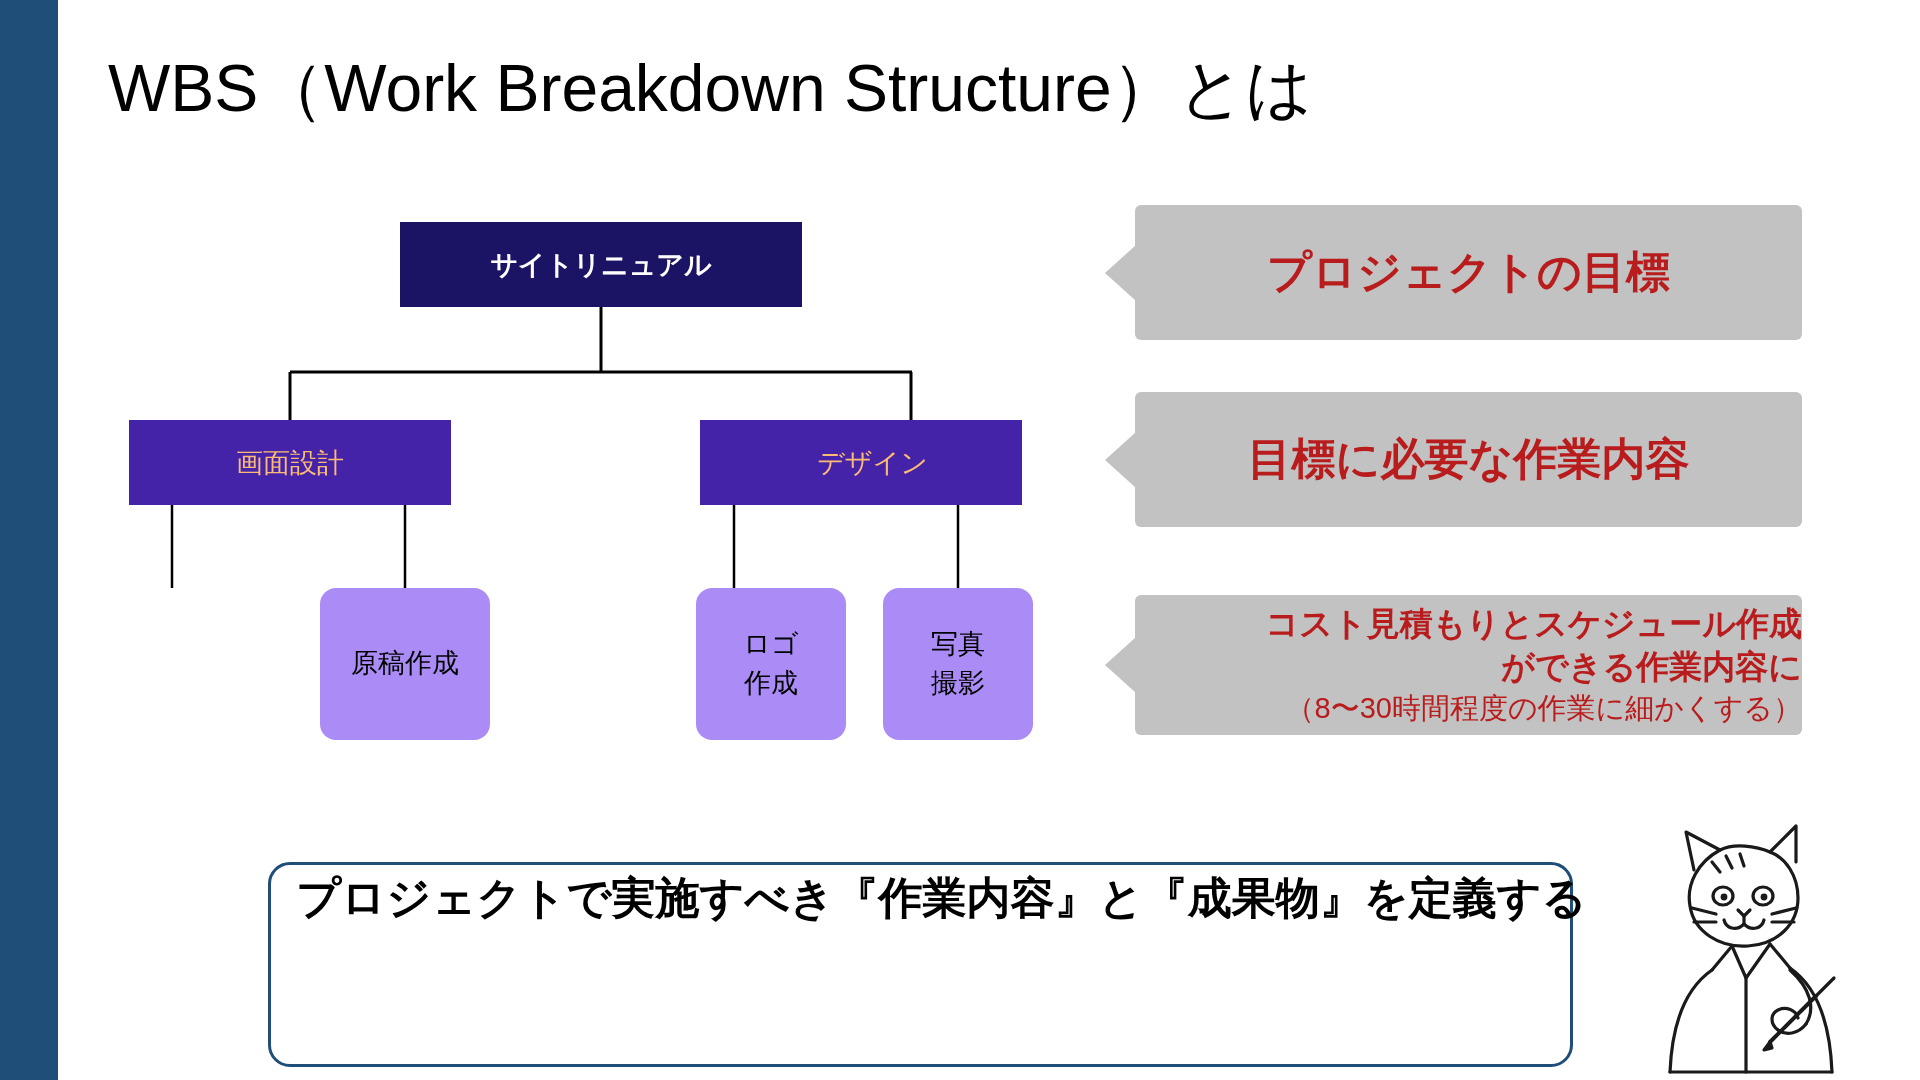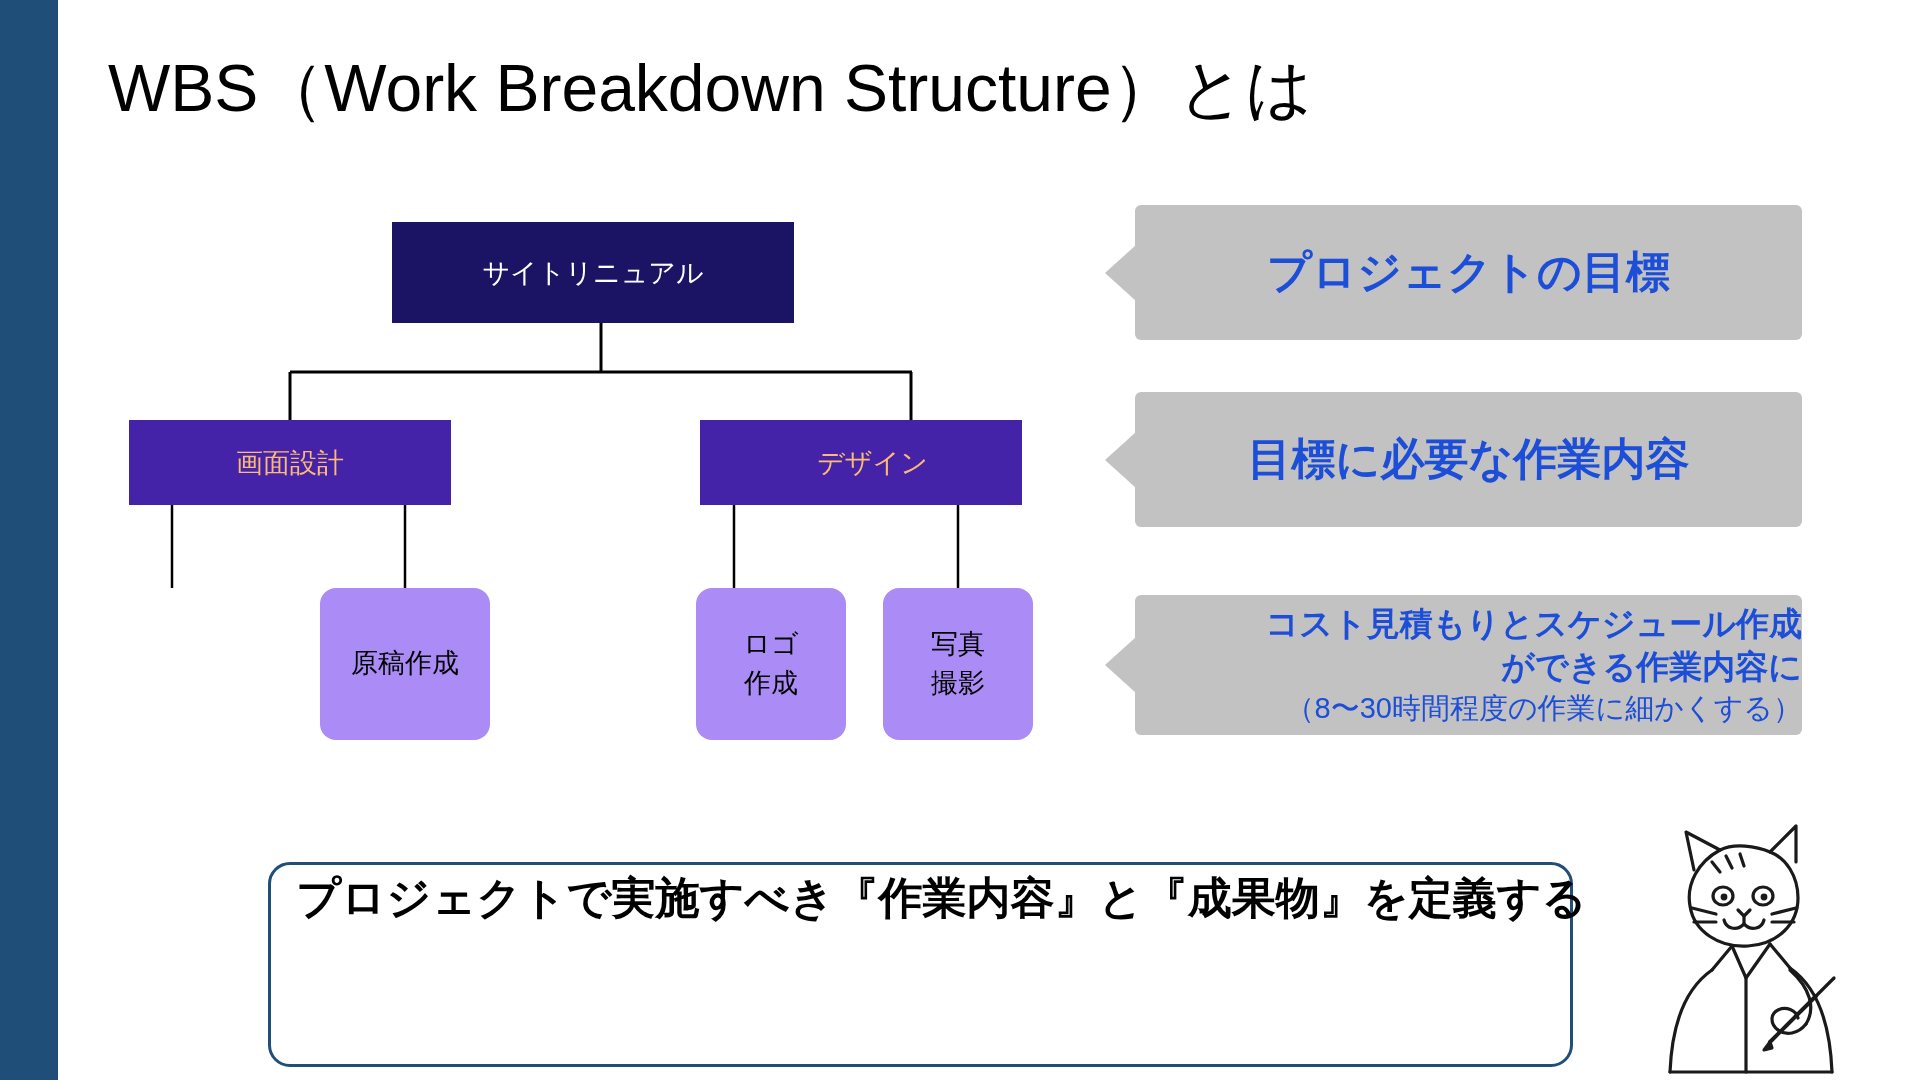--- a/index.html
+++ b/index.html
@@ -57,24 +57,25 @@
     display: flex;
     align-items: center;
     justify-content: center;
     text-align: center;
     box-sizing: border-box;
   }
   .node-root {
     background: #1b1464;
     color: #ffffff;
     font-size: 27px;
-    left: 392px;
+    left: 400px;
     top: 222px;
     width: 402px;
-    height: 101px;
+    height: 85px;
+    font-weight: bold;
   }
   .node-l2 {
     background: #4423a8;
     color: #fdba74;
     font-size: 27px;
     height: 85px;
     top: 420px;
   }
   .node-l2.n-a { left: 129px; width: 322px; }
   .node-l2.n-b { left: 700px; width: 322px; padding-left: 23px; }
@@ -96,21 +97,21 @@
 
   
   .callout {
     position: absolute;
     background: #c2c2c2;
     border-radius: 6px;
     box-sizing: border-box;
     display: flex;
     align-items: center;
     justify-content: center;
-    color: #1d4ed8;
+    color: #b91c1c;
   }
   .callout .tail {
     position: absolute;
     left: -30px;
     top: 50%;
     transform: translateY(-50%);
     width: 0;
     height: 0;
     border-top: 28px solid transparent;
     border-bottom: 28px solid transparent;

